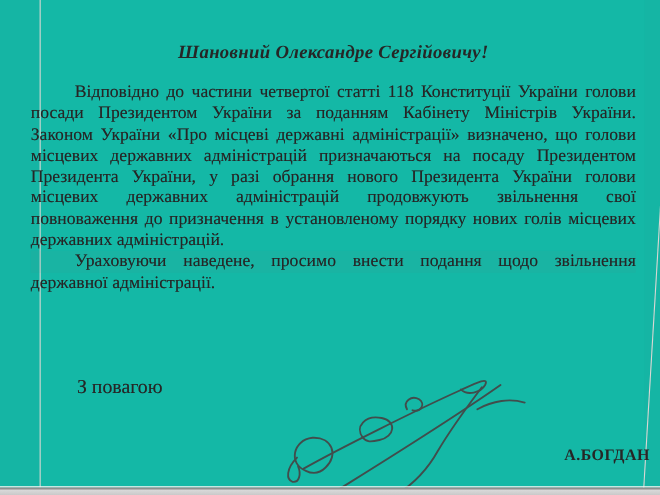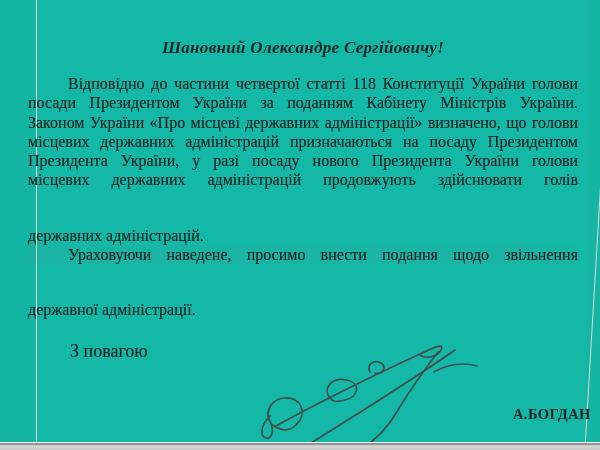--- a/index.html
+++ b/index.html
@@ -24,21 +24,21 @@
     text-align:center;font-weight:bold;font-style:italic;
     font-size:17px;letter-spacing:0.3px;line-height:20px;
   }
   .body-block{
     position:absolute;top:74px;left:28px;width:550px;
     font-size:16px;line-height:19.3px;
     text-shadow:0 0 0.4px rgba(40,40,40,0.5);
   }
   .line{text-align:justify;text-align-last:justify;text-justify:inter-word;white-space:normal;}
   .line.indent{padding-left:40px;box-sizing:border-box;}
-  .line.last{text-align:right;text-align-last:left;margin-top:36px;}
+  .line.last{text-align:right;text-align-last:left;}
   .line.shade{background:rgba(120,118,112,0.06);font-family:Liberation Serif, serif;}
   .closing{
     position:absolute;top:341px;left:70px;
     font-size:18px;text-shadow:0 0 0.4px rgba(40,40,40,0.5);
   }
   .signature{position:absolute;left:248px;top:338px;width:232px;height:112px;}
   .signature svg{display:block;width:232px;height:112px;}
   .signer{
     position:absolute;top:406px;left:513px;width:70px;
     font-weight:bold;font-size:14.5px;letter-spacing:0.4px;text-align:center;
@@ -57,24 +57,25 @@
   <div class="edge-strip edge-left"></div>
   <div class="edge-strip edge-right"></div>
   <div class="fold fold-left"></div>
   <div class="fold fold-right"></div>
 
   <div class="salutation">Шановний Олександре Сергійовичу!</div>
 
   <div class="body-block">
     <div class="line indent">Відповідно до частини четвертої статті 118 Конституції України голови</div>
     <div class="line">посади Президентом України за поданням Кабінету Міністрів України.</div>
-    <div class="line">Законом України «Про місцеві державних адміністрації» визначено, що голови</div>
+    <div class="line">Законом України «Про місцеві державні адміністрації» визначено, що голови</div>
     <div class="line">місцевих державних адміністрацій призначаються на посаду Президентом</div>
-    <div class="line">Президента України, у разі посаду нового Президента України голови</div>
-    <div class="line">місцевих державних адміністрацій продовжують здійснювати голів</div>
+    <div class="line">Президента України, у разі обрання нового Президента України голови</div>
+    <div class="line">місцевих державних адміністрацій продовжують звільнення свої</div>
+    <div class="line">повноваження до призначення в установленому порядку нових голів місцевих</div>
     <div class="line last">державних адміністрацій.</div>
     <div class="line indent shade">Ураховуючи наведене, просимо внести подання щодо звільнення</div>
     <div class="line last">державної адміністрації.</div>
   </div>
 
   <div class="closing">З повагою</div>
 
   <div class="signature">
     <svg viewBox="0 0 232 112" xmlns="http://www.w3.org/2000/svg" fill="none" stroke="#454545" stroke-width="1.7" stroke-linecap="round" opacity="0.92">
 

